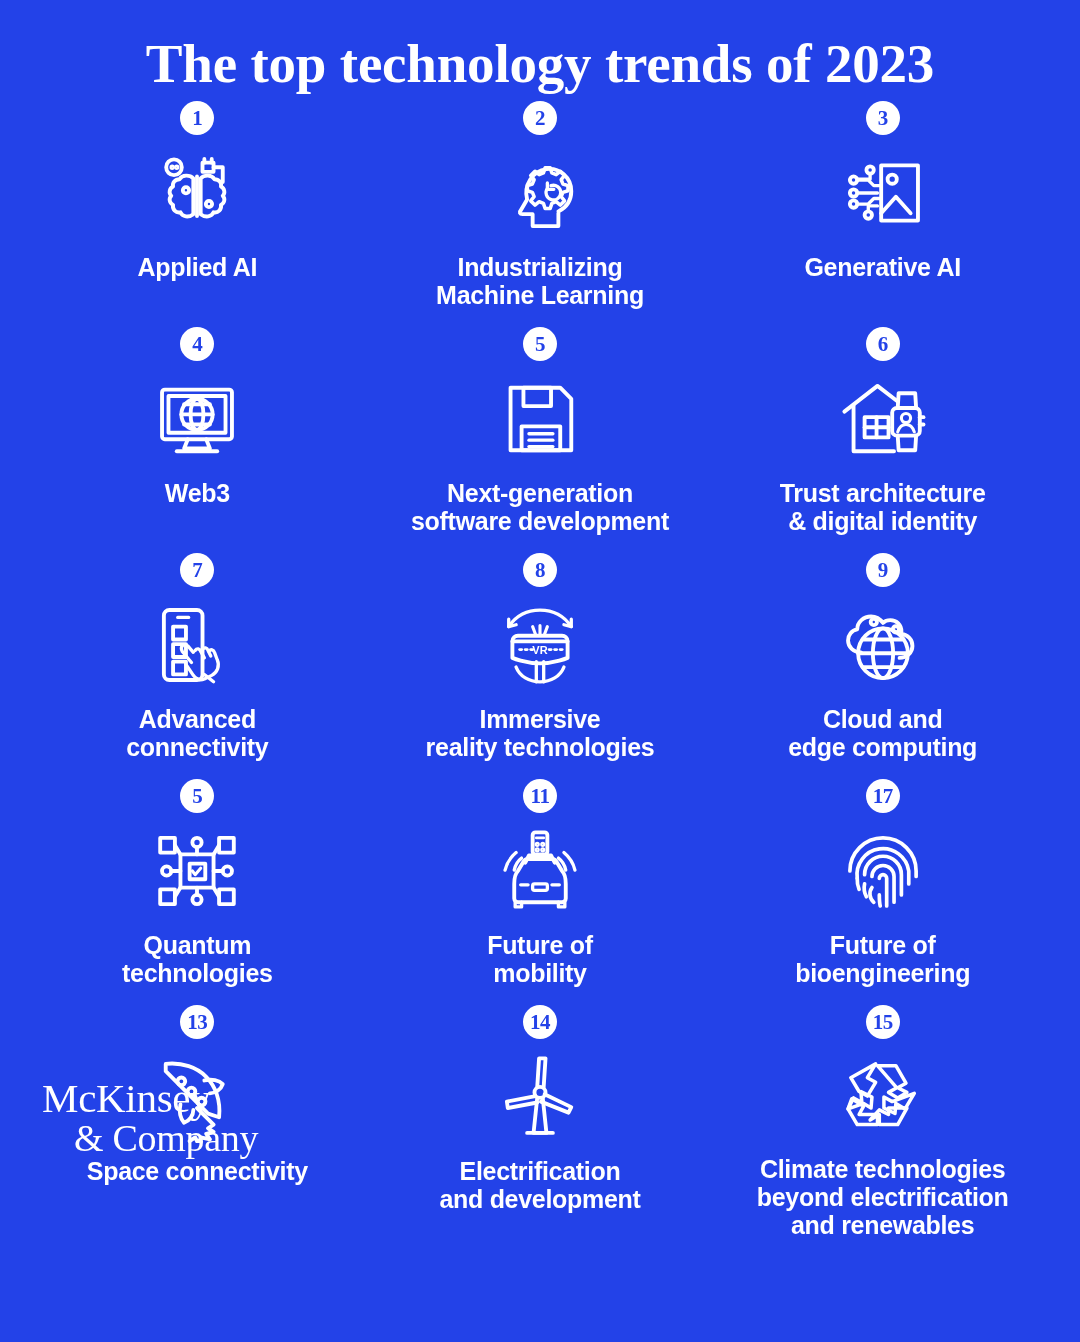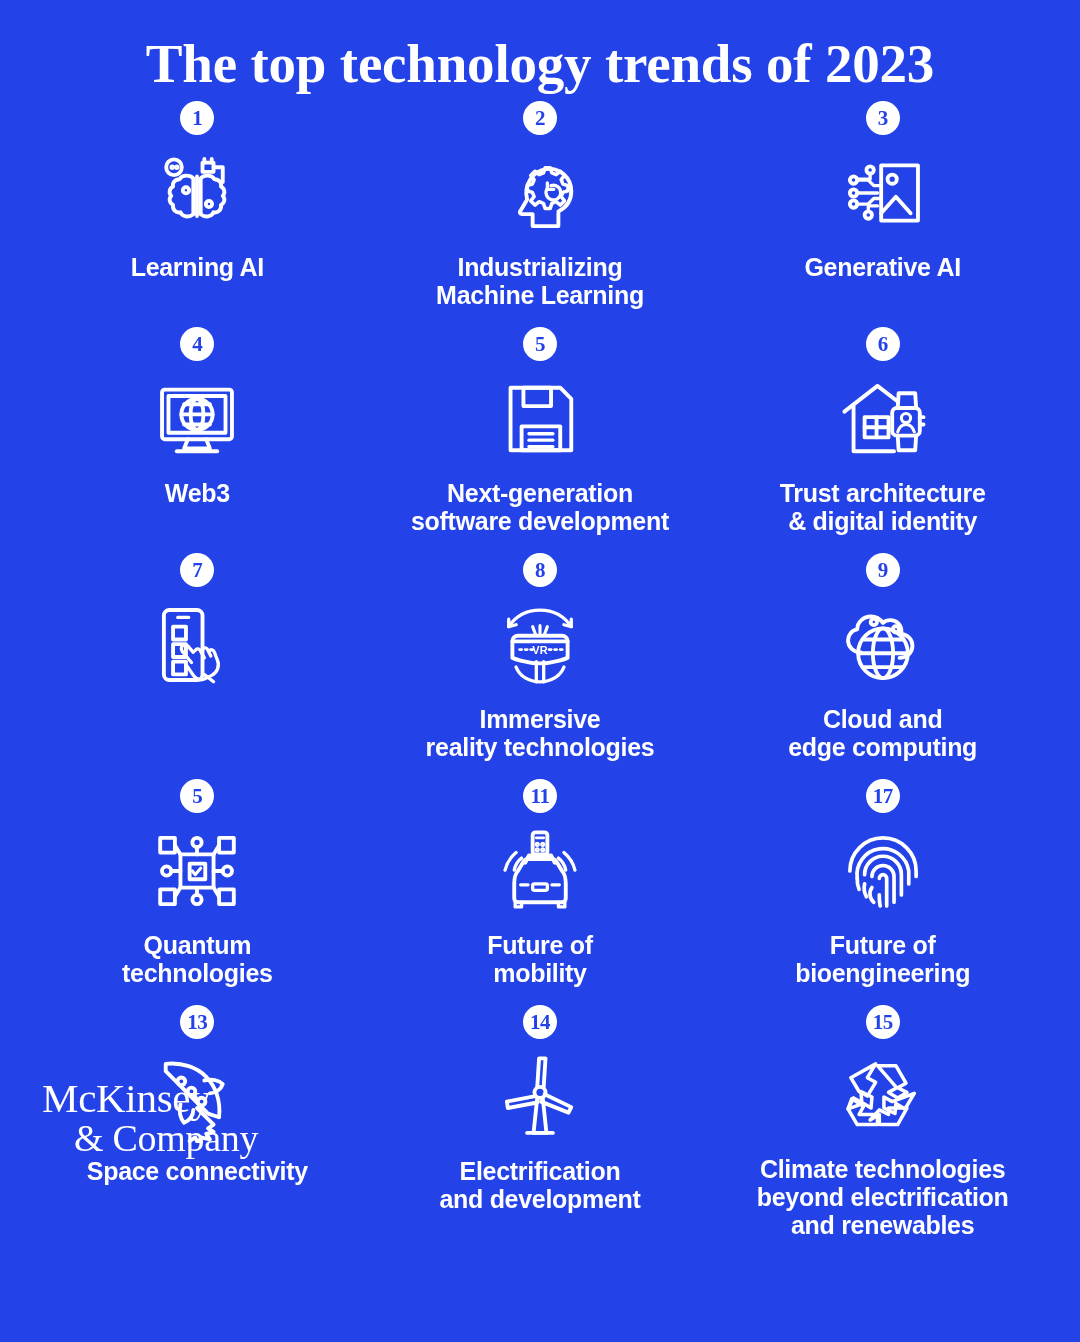--- a/index.html
+++ b/index.html
@@ -142,21 +142,21 @@
           <circle cx="63" cy="62" r="3.4"></circle>
           <circle cx="25" cy="22" r="8.5"></circle>
           <circle cx="23" cy="22" r="1.6" stroke-width="2.6"></circle>
           <circle cx="28" cy="22" r="1.6" stroke-width="2.6"></circle>
           <path d="M56 17h12v10H56z"></path>
           <line x1="58" y1="13" x2="58" y2="17"></line>
           <line x1="66" y1="13" x2="66" y2="17"></line>
           <path d="M68 22h10v16"></path>
         </svg>
       </div>
-      <div class="label">Learning AI</div>
+      <div class="label">Applied AI</div>
     </div>
 
     <div class="cell">
       <div class="badge">2</div>
       <div class="icon-wrap">
         <svg viewBox="0 0 100 100">
           <path d="M70 72V86H42V73H31c-3 0-4-2-2-4l7-12c-4-16 6-31 21-33c14-2 27 9 27 24c0 11-6 18-14 22"></path>
           <path d="M58 29l2-6h6l2 6l5 2l5-4l5 5l-4 5l2 5l6 2v6l-6 2l-2 5l4 5l-5 5l-5-4l-5 2l-2 6h-6l-2-6l-5-2l-5 4l-5-5l4-5l-2-5l-6-2v-6l6-2l2-5l-4-5l5-5l5 4z" transform="translate(-7,-4) scale(0.92) translate(8,6)"></path>
           <path d="M58 45a8 8 0 1 0 4-3" stroke-width="3.6"></path>
           <path d="M58 39v7h7" stroke-width="3.6"></path>
@@ -253,20 +253,22 @@
           <rect x="24" y="30" width="14" height="14"></rect>
           <rect x="24" y="49" width="14" height="14"></rect>
           <rect x="24" y="68" width="14" height="14"></rect>
           <path d="M46 58l-6-7c-2-2-5-2-6 0c-2 2-1 4 0 6l10 12" stroke-width="3.6"></path>
           <path d="M48 56c2-3 5-2 6 1l4 7" stroke-width="3.6"></path>
           <path d="M56 55c2-3 5-2 6 1l3 6" stroke-width="3.6"></path>
           <path d="M63 57c2-3 5-2 6 1l3 8c3 7 0 14-6 17l-8 4c-5 2-9 0-12-4l-8-12" stroke-width="3.6"></path>
           <path d="M58 82l10 8" stroke-width="3.6"></path>
         </svg>
       </div>
+      <div class="label">Advanced
+connectivity</div>
     </div>
 
     <div class="cell">
       <div class="badge">8</div>
       <div class="icon-wrap">
         <svg viewBox="0 0 100 100">
           <path d="M16 30c8-12 20-18 34-18s26 6 34 18" stroke-width="3.6"></path>
           <path d="M16 30l0-8M16 30l8-2" stroke-width="3.6"></path>
           <path d="M84 30l0-8M84 30l-8-2" stroke-width="3.6"></path>
           <line x1="42" y1="30" x2="45" y2="38" stroke-width="3.4"></line>

